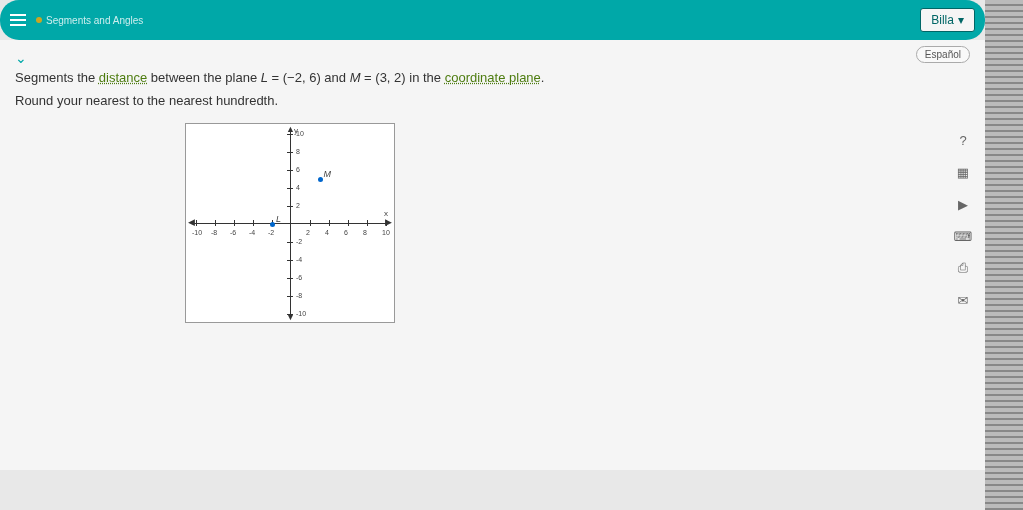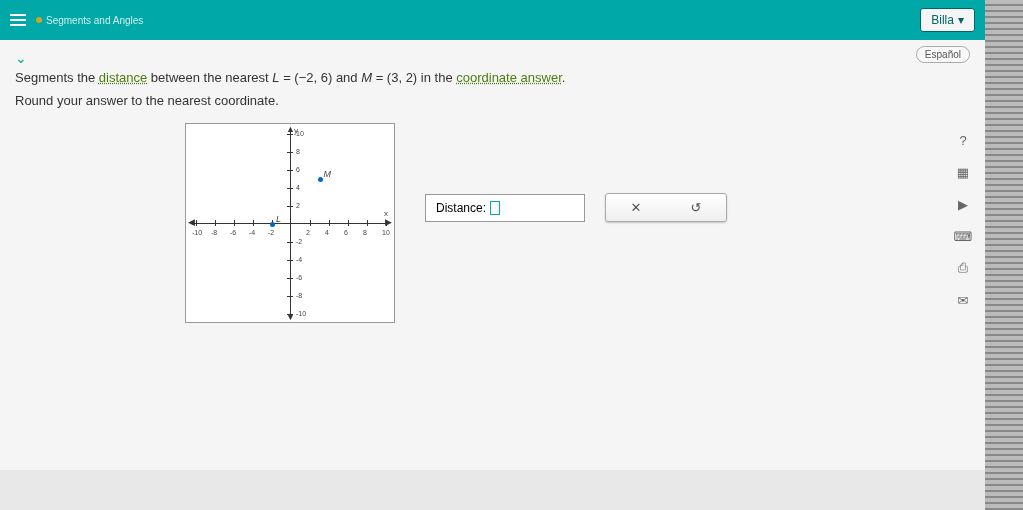--- a/index.html
+++ b/index.html
@@ -18,20 +18,21 @@
   height: 510px;
   background: #e8e8e8;
 }
 .header {
   background: #00a8a8;
   height: 40px;
   display: flex;
   align-items: center;
   padding: 0 10px;
   position: relative;
+  border-radius: 19px;
 }
 .menu-icon {
   display: inline-flex;
   flex-direction: column;
   gap: 3px;
   margin-right: 10px;
   cursor: pointer;
 }
 .menu-icon span { width: 16px; height: 2px; background: #fff; }
 .header-text { 
@@ -198,23 +199,23 @@
       <span>Billa</span>
       <span>▾</span>
     </div>
   </div>
 
   <div class="content">
     <div class="toggle-chevron">⌄</div>
     <div class="espanol">Español</div>
 
     <p class="q-line1">
-      <span>Segments the </span><span class="link">distance</span><span> between the nearest </span><i>L</i><span> = (−2, 6)</span><span> and </span><i>M</i><span> = (3, 2)</span><span> in the </span><span class="link">coordinate answer</span><span>.</span>
+      <span>Segments the </span><span class="link">distance</span><span> between the plane </span><i>L</i><span> = (−2, 6)</span><span> and </span><i>M</i><span> = (3, 2)</span><span> in the </span><span class="link">coordinate plane</span><span>.</span>
     </p>
-    <p class="q-line2">Round your answer to the nearest coordinate.</p>
+    <p class="q-line2">Round your nearest to the nearest hundredth.</p>
 
     <div class="work-area">
       <div class="graph" id="graph">
         <div class="axis-h"></div>
         <div class="axis-v"></div>
         <span class="arrow" style="right:2px;top:calc(50% - 6px);">▶</span>
         <span class="arrow" style="left:2px;top:calc(50% - 6px);">◀</span>
         <span class="arrow" style="left:calc(50% - 4px);top:0;">▲</span>
         <span class="arrow" style="left:calc(50% - 4px);bottom:0;">▼</span>
         <span class="axis-lbl" style="right:6px;top:calc(50% - 14px);">x</span>
@@ -258,30 +259,20 @@
           <div class="tick tick-v" style="top: 28px;"></div>
           <div class="tick-lbl" style="top: 24px; left: 110px;">8</div>
           <div class="tick tick-v" style="top: 10px;"></div>
           <div class="tick-lbl" style="top: 6px; left: 110px;">10</div>
           <div class="pt" style="left: 84px; top: 98px;"></div>
           <div class="pt-lbl" style="left: 90px; top: 90px;">L</div>
           <div class="pt" style="left: 131.5px; top: 53px;"></div>
           <div class="pt-lbl" style="left: 137.5px; top: 45px;">M</div>
         </div>
 
-      <div class="answer-row">
-        <div class="answer-box">
-          <span>Distance:</span>
-          <span class="slot"></span>
-        </div>
-        <div class="action-box">
-          <div class="action-btn">✕</div>
-          <div class="action-btn">↺</div>
-        </div>
-      </div>
     </div>
 
     <div class="side-tools">
       <div class="tool">?</div>
       <div class="tool">▦</div>
       <div class="tool">▶</div>
       <div class="tool">⌨</div>
       <div class="tool">⎙</div>
       <div class="tool">✉</div>
     </div>

